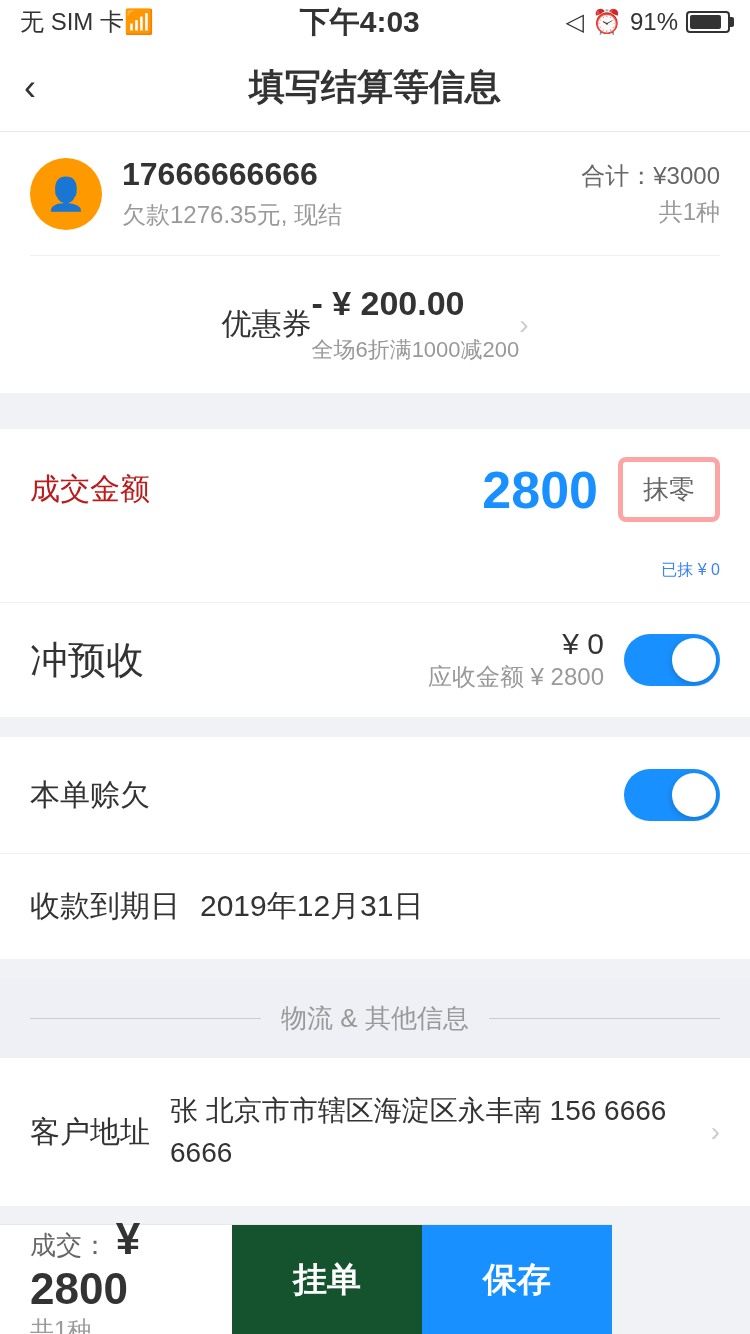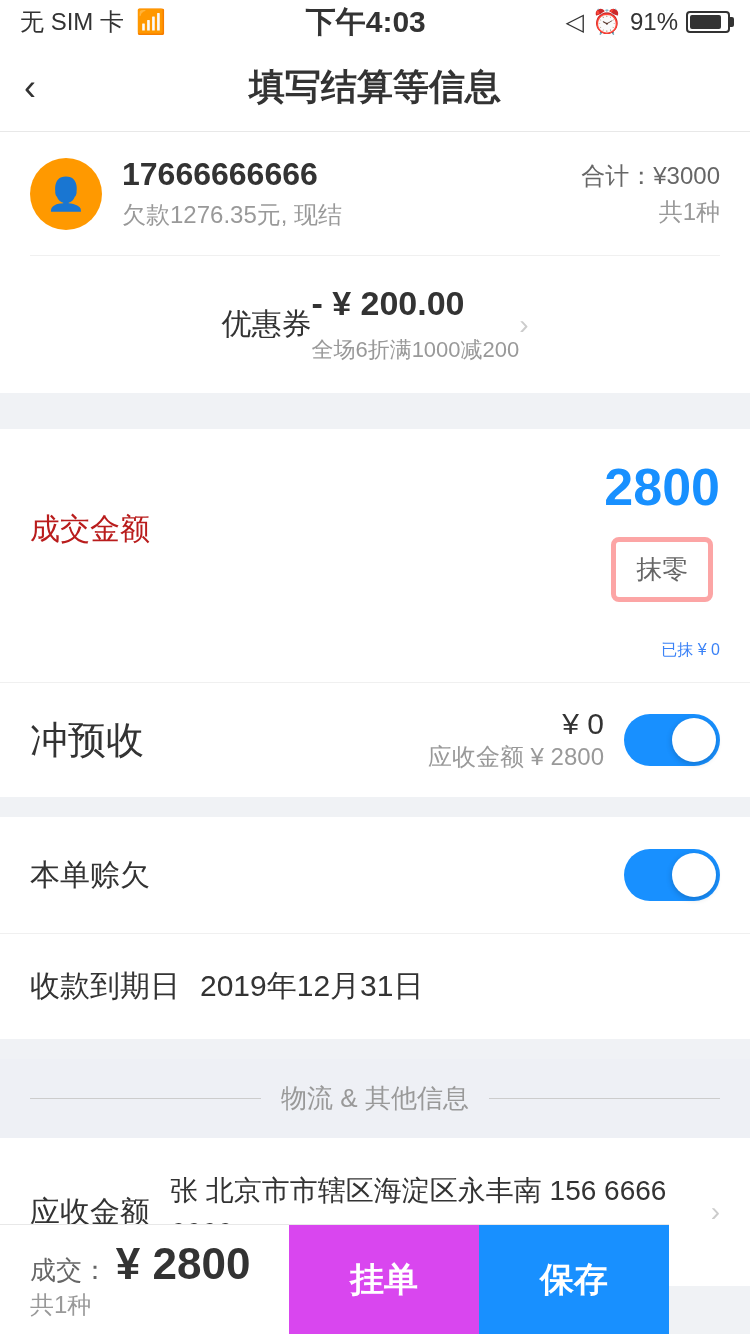--- a/index.html
+++ b/index.html
@@ -19,21 +19,21 @@
       width: 100%;
       height: 44px;
       background: #fff;
       display: flex;
       align-items: center;
       justify-content: space-between;
       padding: 0 20px;
       font-size: 24px;
       font-weight: 500;
     }
-    .status-left { display: flex; align-items: center; gap: 12px; justify-content: space-between; }
+    .status-left { display: flex; align-items: center; gap: 0; justify-content: space-between; }
     .status-center { font-size: 30px; font-weight: 600; }
     .status-right { display: flex; align-items: center; gap: 8px; font-size: 24px; }
     .battery {
       width: 44px; height: 22px; border: 2px solid #333; border-radius: 4px;
       position: relative; display: inline-flex; align-items: center; padding: 2px;
     }
     .battery::after {
       content: ''; position: absolute; right: -6px; top: 50%; transform: translateY(-50%);
       width: 4px; height: 10px; background: #333; border-radius: 0 2px 2px 0;
     }
@@ -121,21 +121,21 @@
       background: #fff;
       padding: 0 30px;
     }
     .deal-row {
       display: flex;
       align-items: center;
       justify-content: space-between;
       padding: 28px 0;
     }
     .deal-label { font-size: 30px; color: #b91c1c; }
-    .deal-right { display: flex; align-items: center; gap: 20px; flex-direction: column; }
+    .deal-right { display: flex; align-items: center; gap: 20px; }
     .deal-amount { font-size: 52px; font-weight: 700; color: #1890ff; }
     .round-btn {
       border: 5px solid #fca5a5; border-radius: 8px;
       padding: 10px 20px; font-size: 26px; color: #666;
       background: #fff; cursor: pointer;
     }
     .deal-sub { font-size: 16px; color: #3b82f6; text-align: right; }
 
     
     .precollect-row {
@@ -209,21 +209,21 @@
       padding: 32px 30px;
       background: #fff;
     }
     .address-label { font-size: 30px; color: #333; flex-shrink: 0; margin-right: 20px; }
     .address-content { font-size: 28px; color: #333; flex: 1; line-height: 1.5; }
 
     
     .bottom-bar {
       position: fixed;
       bottom: 0;
-      width: 669px;
+      width: 612px;
       height: 110px;
       background: #fff;
       display: flex;
       align-items: center;
       border-top: 1px solid #e8e8e8;
     }
     .bottom-info {
       flex: 1;
       padding: 0 30px;
     }
@@ -234,21 +234,21 @@
       height: 110px;
       width: 190px;
       display: flex;
       align-items: center;
       justify-content: center;
       font-size: 34px;
       font-weight: 600;
       color: #fff;
       cursor: pointer;
     }
-    .btn-pending { background: #d946ef; }
+    .btn-pending { background: #14532d; }
     .btn-save { background: #1890ff; }
   </style>
 </head>
 <body>
 
 <div class="status-bar">
   <div class="status-left">
     <span>无 SIM 卡</span>
     <span>📶</span>
   </div>
@@ -347,21 +347,21 @@
 
   <div class="section-gap"></div>
 
   <div class="logistics-header">
     <div class="logistics-line"></div>
     <span class="logistics-text">物流 &amp; 其他信息</span>
     <div class="logistics-line"></div>
   </div>
 
   <div class="address-row">
-    <span class="address-label">应收金额</span>
+    <span class="address-label">客户地址</span>
     <span class="address-content">张 北京市市辖区海淀区永丰南 156 6666 6666</span>
     <span class="chevron">›</span>
   </div>
 
   <div style="height: 200px; background:#f0f2f5;"></div>
 
 </div>
 
 <div class="bottom-bar">
   <div class="bottom-info">

